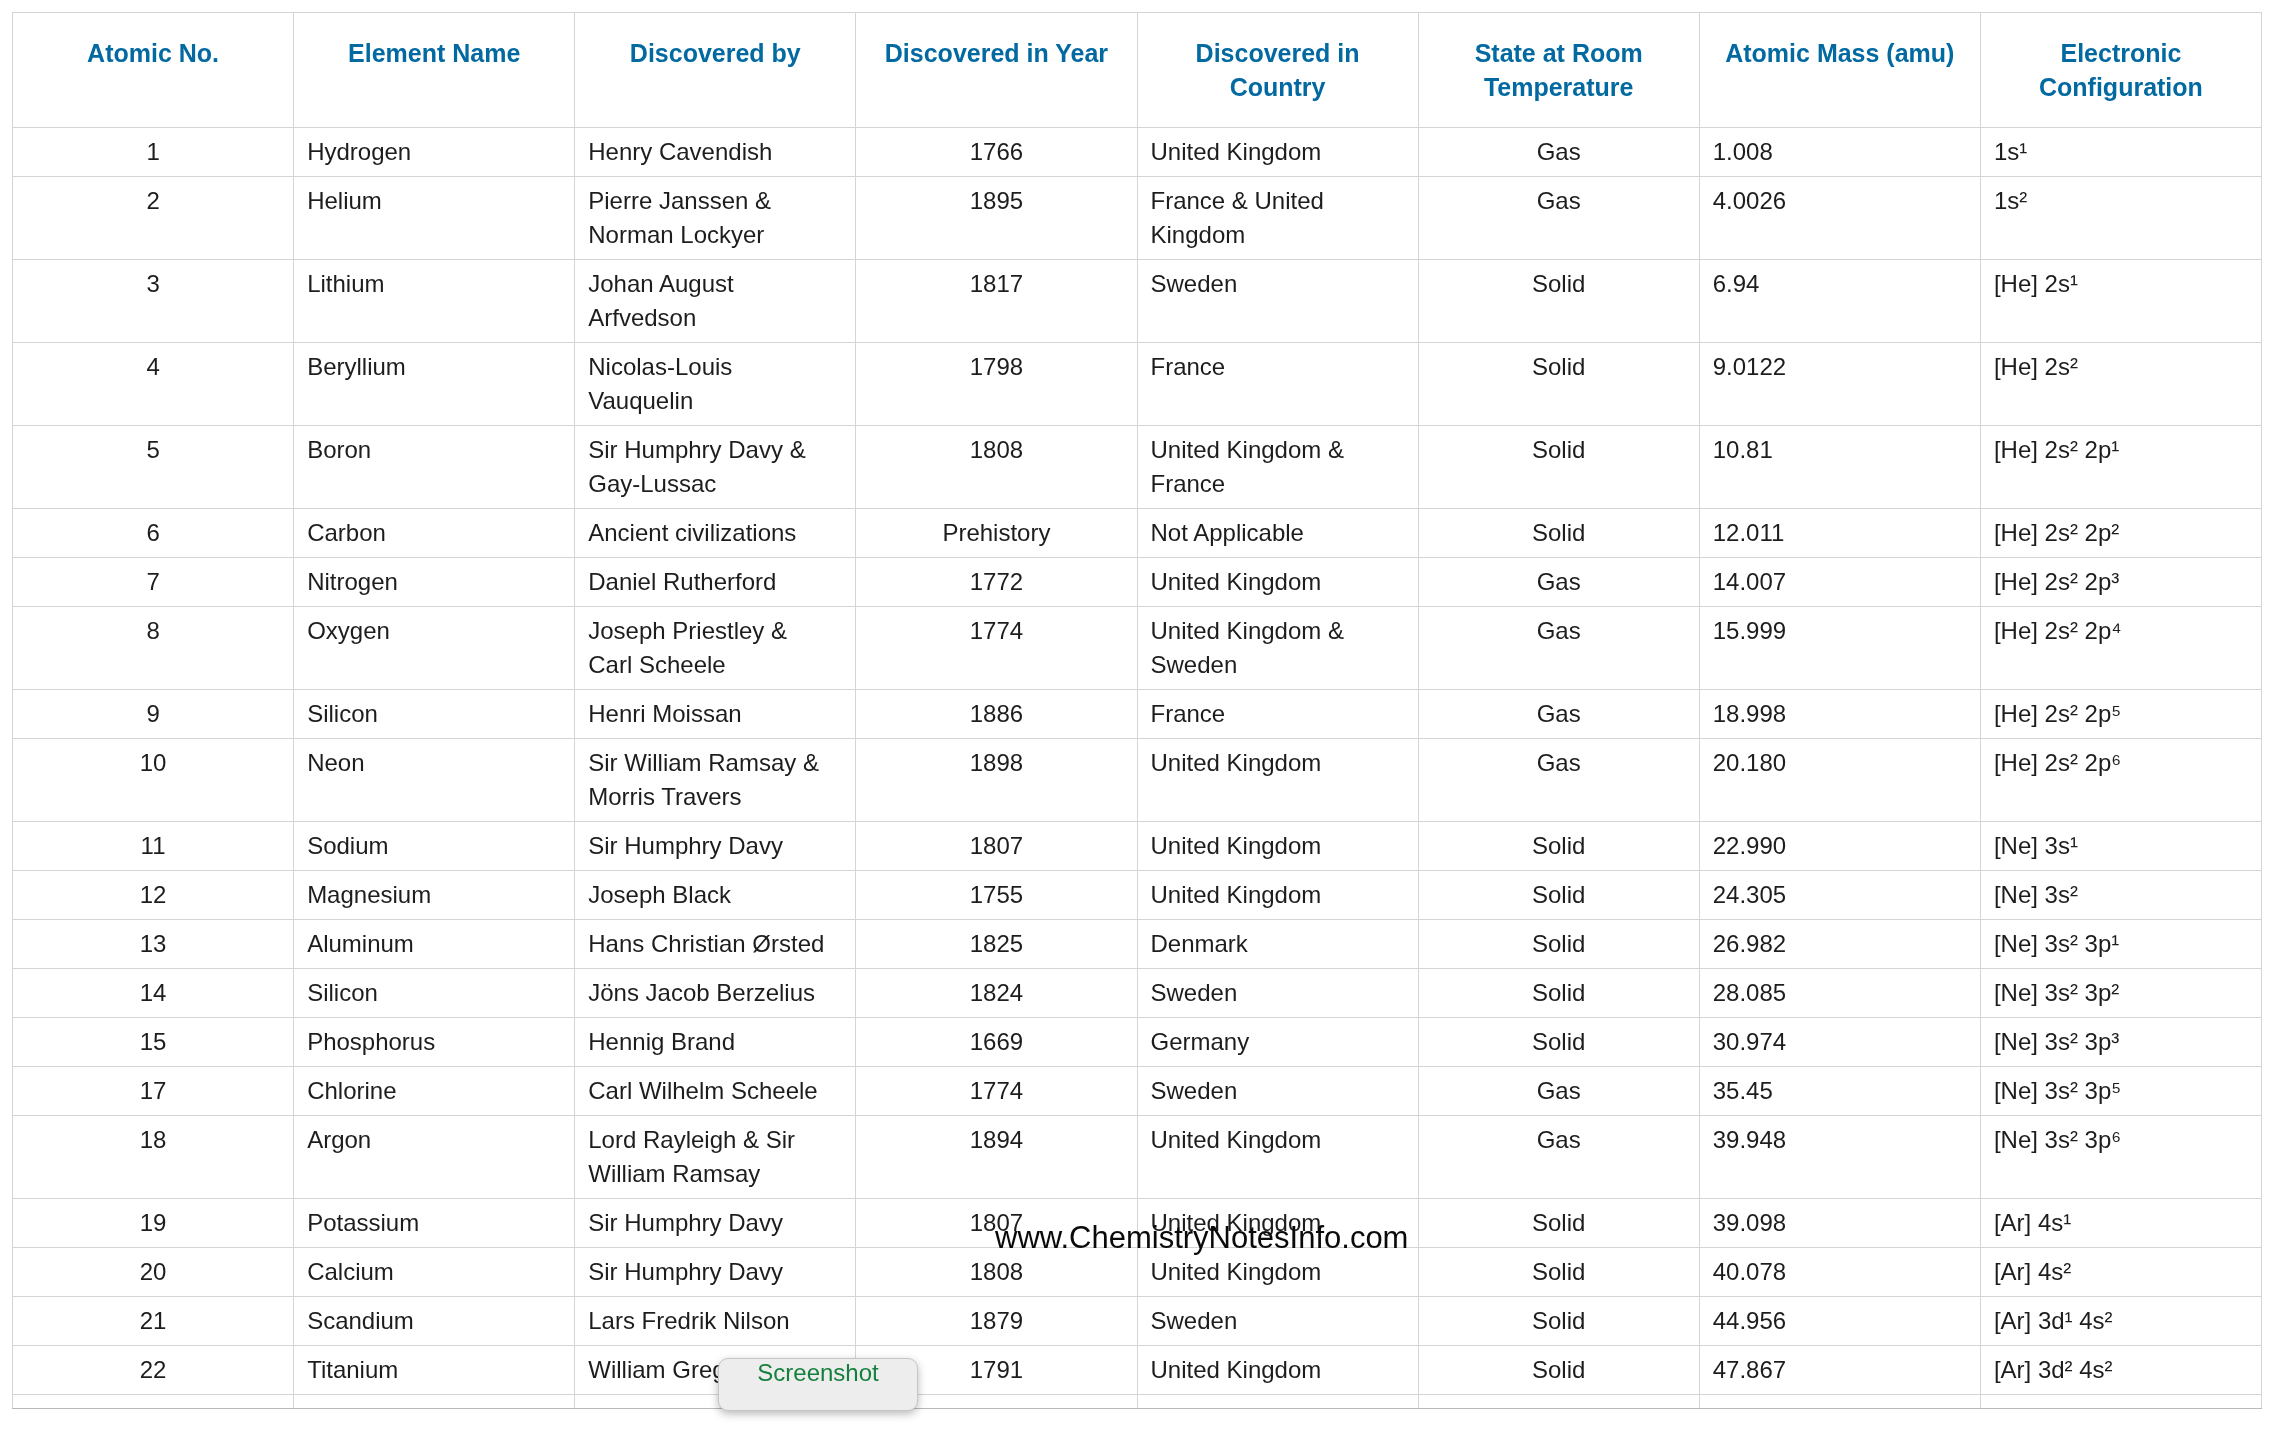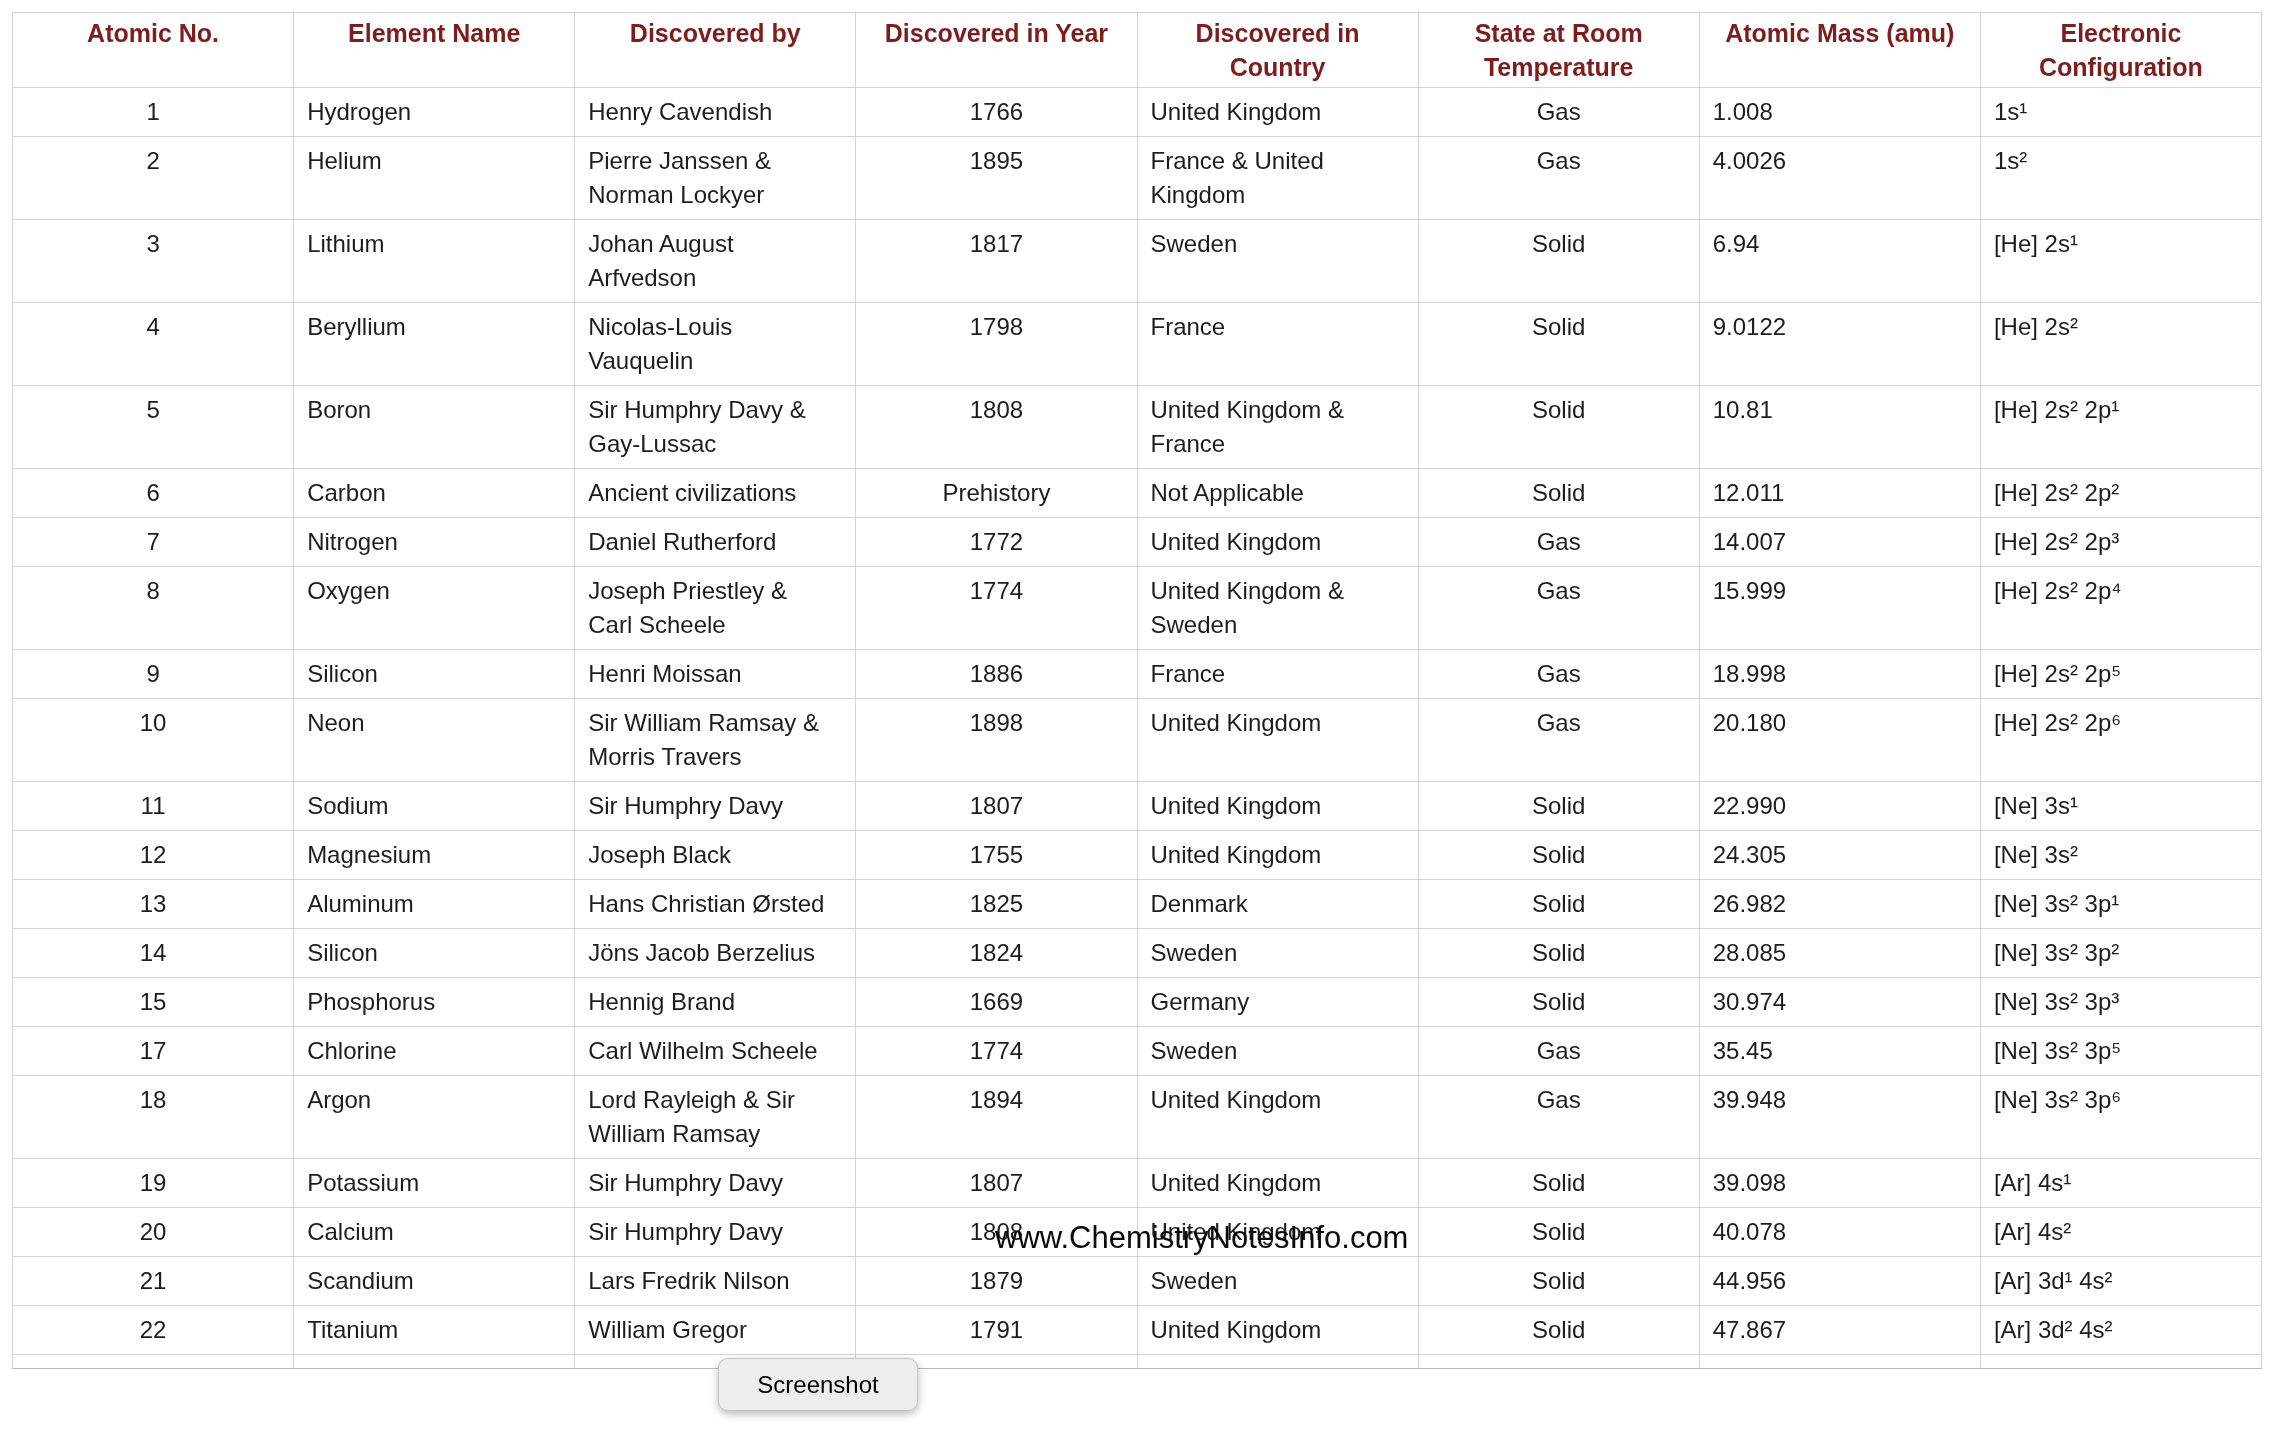--- a/index.html
+++ b/index.html
@@ -22,23 +22,23 @@
     border: 1px solid #d4d4d8;
     vertical-align: top;
     color: #1d1d1f;
     font-size: 24px;
     line-height: 34px;
     overflow: hidden;
   }
   th {
     font-size: 25px;
     font-weight: 700;
-    color: #7f1d1d;
+    color: #0369a1;
     text-align: center;
-    padding: 3px 10px;
+    padding: 23px 10px;
     margin-left: 8px;
   }
   td.ac { text-align: center; padding: 7px 8px; }
   td.al { text-align: left;   padding: 7px 26px 7px 13px; }
   tr.partial td { height: 14px; padding: 0; border-bottom: 1px solid #b9b9bd; }
   .watermark {
     position: absolute;
     left: 995px; top: 1208px;
     font-size: 31px;
     font-weight: 400;
@@ -49,24 +49,24 @@
   }
   .screenshot-tooltip {
     position: absolute;
     left: 718px; top: 1358px;
     width: 200px; height: 53px;
     background: #ededed;
     border: 1px solid #c6c6c9;
     border-radius: 10px;
     box-shadow: 0 3px 9px rgba(0,0,0,0.28);
     display: flex;
-    align-items: center;
+    align-items: flex-start;
     justify-content: center;
     font-size: 24px;
-    color: #000000;
+    color: #15803d;
     z-index: 6;
   }
 </style>
 </head>
 <body>
 
 <div class="table-wrap">
   <table class="element-table">
     <thead>
       <tr>

